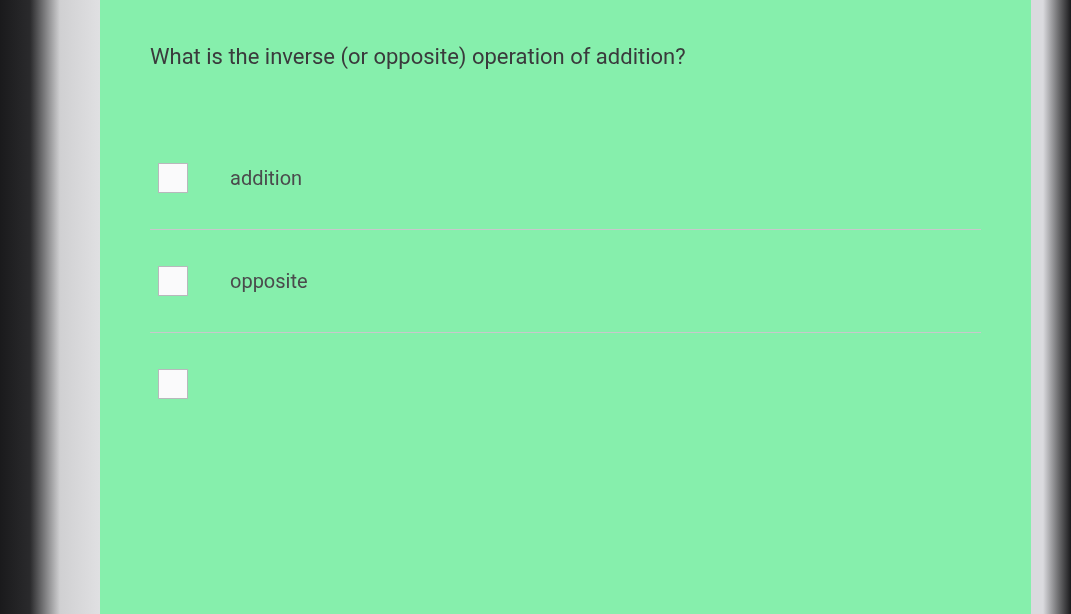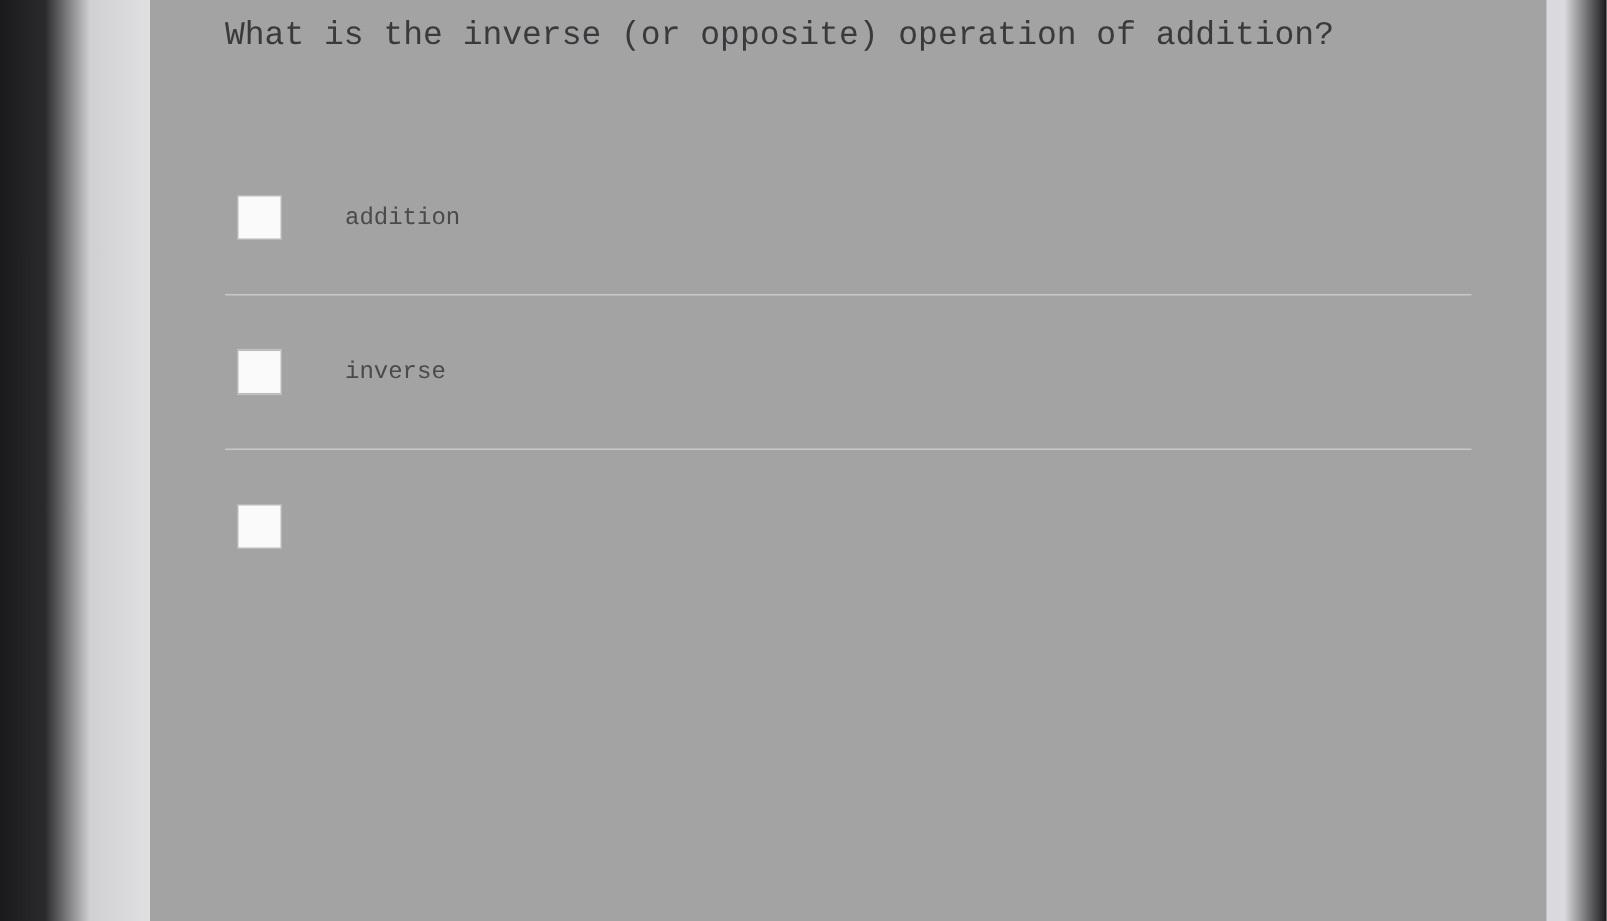--- a/index.html
+++ b/index.html
@@ -9,28 +9,27 @@
     }
     body {
       font-family: -apple-system, BlinkMacSystemFont, "Segoe UI", Roboto, Helvetica, Arial, sans-serif;
       background: #e8e8ea;
       width: 1071px;
       height: 614px;
       overflow: hidden;
       position: relative;
     }
     .container {
-      background: #a3a3a3;
+      background: #86efac;
       position: absolute;
       left: 100px;
       top: 0;
       right: 40px;
       bottom: 0;
-      padding: 9px 50px 0 50px;
-      font-family: Liberation Mono, monospace;
+      padding: 42px 50px 0 50px;
     }
     .question-text {
       font-size: 22px;
       font-weight: 400;
       color: #3a3a3c;
       margin-bottom: 90px;
       line-height: 1.4;
     }
     .options {
       display: flex;
@@ -53,21 +52,21 @@
     .checkbox {
       width: 30px;
       height: 30px;
       border: 1.5px solid #b8b8bc;
       background: #fafafb;
       margin-left: 8px;
       margin-right: 42px;
       flex-shrink: 0;
     }
     .option-label {
-      font-size: 16px;
+      font-size: 20px;
       color: #4a4a4c;
       font-weight: 400;
       text-align: right;
     }
     .left-edge {
       position: absolute;
       left: 0;
       top: 0;
       width: 100px;
       height: 100%;
@@ -93,21 +92,21 @@
 
   <div class="options">
 
     <div class="option-row">
       <div class="checkbox"></div>
       <div class="option-label">addition</div>
     </div>
 
     <div class="option-row">
       <div class="checkbox"></div>
-      <div class="option-label">inverse</div>
+      <div class="option-label">opposite</div>
     </div>
 
     <div class="option-row">
       <div class="checkbox"></div>
     </div>
 
 
   </div>
 </div>
 

